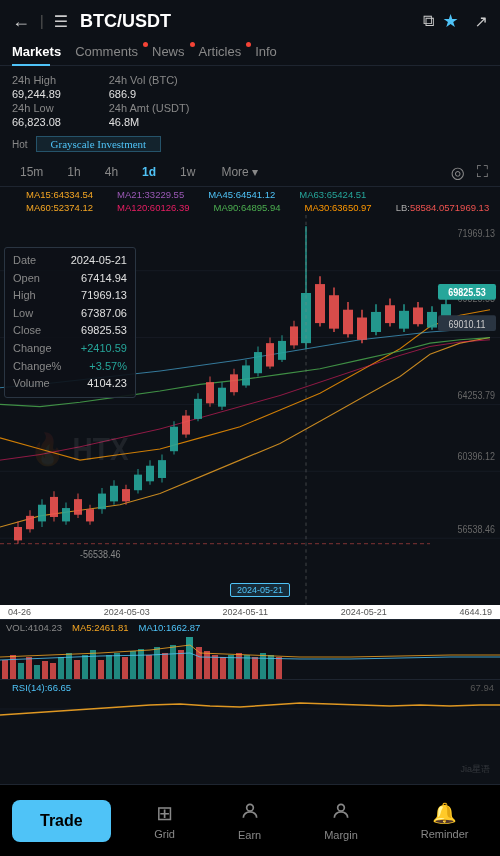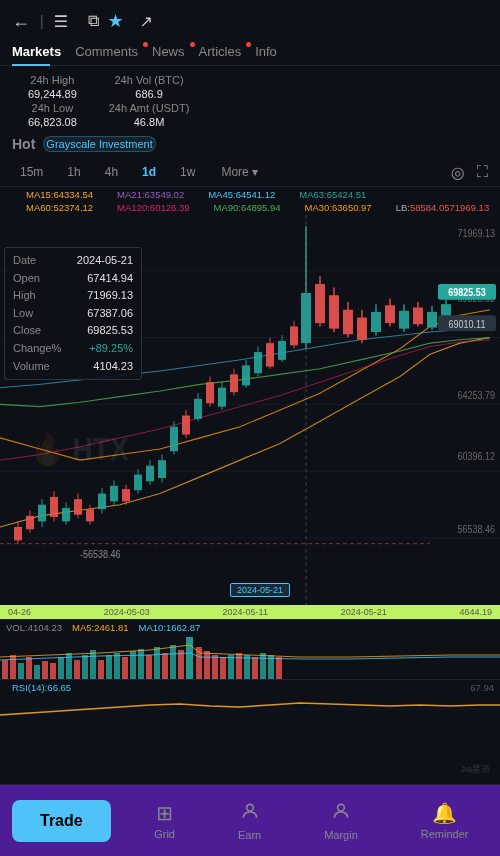--- a/index.html
+++ b/index.html
@@ -81,44 +81,44 @@
       font-size: 11px;
       color: #888;
       margin-top: 2px;
     }
     .price-usd span { color: #26a69a; }
     .price-right {
       display: grid;
       grid-template-columns: 1fr 1fr;
       gap: 2px 16px;
       font-size: 11px;
-      text-align: center;
+      text-align: left;
     }
     .price-stat-label { color: #888; }
     .price-stat-val { color: #e0e0e0; }
 
     
     .hot-tags {
       display: flex;
       padding: 4px 12px 6px;
       gap: 8px;
       align-items: center;
     }
     .hot-label {
-      font-size: 14px;
+      font-size: 10px;
       color: #888;
-      font-weight: bold;
     }
     .tag {
       font-size: 11px;
       color: #4fc3f7;
       background: rgba(79,195,247,0.1);
       border: 1px solid rgba(79,195,247,0.3);
-      border-radius: 8px;
-      padding: 1px 2px;
+      border-radius: 0;
+      padding: 1px 14px;
+      font-family: Liberation Serif, serif;
     }
 
     
     .timeframes {
       display: flex;
       padding: 4px 12px;
       gap: 8px;
       align-items: center;
       border-bottom: 1px solid #1e2530;
     }
@@ -240,21 +240,21 @@
     }
     .rsi-svg { width: 100%; height: 28px; }
 
     
     .bottom-nav {
       position: absolute;
       bottom: 0;
       left: 0;
       right: 0;
       height: 72px;
-      background: #4c1d95;
+      background: #000000;
       border-top: 1px solid #1e2530;
       display: flex;
       align-items: center;
     }
     .trade-btn {
       background: #4fc3f7;
       color: #000;
       font-weight: 700;
       font-size: 16px;
       border: none;
@@ -288,32 +288,33 @@
       color: rgba(255,255,255,0.15);
     }
 
     
     .x-axis {
       display: flex;
       justify-content: space-between;
       padding: 0 8px;
       font-size: 9px;
       color: #555;
-      background: #bef264;
+      background: #ffffff;
       height: 14px;
       align-items: center;
     }
   </style>
 </head>
 <body>
 
 <div class="top-bar">
   <span class="back-icon">←</span>
   <span style="color:#555;font-size:14px;margin:0 2px">|</span>
   <span class="menu-icon">☰</span>
+  <span class="pair-title">BTC/USDT</span>
   <span class="icon-btn">⧉</span>
   <span class="star-icon">★</span>
   <span class="icon-btn">↗</span>
 </div>
 
 <div class="nav-tabs">
   <div class="nav-tab active">
     <span>Markets</span>
   </div>
   <div class="nav-tab" style="position:relative">
@@ -359,21 +360,21 @@
   <span class="tf">1w</span>
   <span class="tf-more">More ▾</span>
   <div class="tf-icons">
     <span class="tf-icon">◎</span>
     <span class="tf-icon">⛶</span>
   </div>
 </div>
 
 <div class="ma-bar">
   <span class="ma-val" style="color:#f5a623">MA15:<span style="color:#f5a623">64334.54</span></span>
-  <span class="ma-val" style="color:#9b59b6">MA21:<span style="color:#9b59b6">63549.02</span></span>
+  <span class="ma-val" style="color:#9b59b6">MA21:<span style="color:#9b59b6">33229.55</span></span>
   <span class="ma-val" style="color:#4fc3f7">MA45:<span style="color:#4fc3f7">64541.12</span></span>
   <span class="ma-val" style="color:#26a69a">MA63:<span style="color:#26a69a">65424.51</span></span>
 </div>
 <div class="ma-bar" style="margin-top:-2px">
   <span class="ma-val" style="color:#f5a623">MA60:<span>52374.12</span></span>
   <span class="ma-val" style="color:#e91e63">MA120:<span>60126.39</span></span>
   <span class="ma-val" style="color:#4caf50">MA90:<span>64895.94</span></span>
   <span class="ma-val" style="color:#ff9800">MA30:<span>63650.97</span></span>
   <span class="ma-val" style="color:#aaa">LB:<span style="color:#ef5350">58584.05</span><span style="color:#ef5350">71969.13</span></span>
 </div>
@@ -545,22 +546,26 @@
     </div>
     <div class="row">
       <span class="lbl">Low</span>
       <span class="val">67387.06</span>
     </div>
     <div class="row">
       <span class="lbl">Close</span>
       <span class="val">69825.53</span>
     </div>
     <div class="row">
+      <span class="lbl">Change</span>
+      <span class="val green">+2410.59</span>
+    </div>
+    <div class="row">
       <span class="lbl">Change%</span>
-      <span class="val green">+89.25%</span>
+      <span class="val green">+3.57%</span>
     </div>
     <div class="row">
       <span class="lbl">Volume</span>
       <span class="val">4104.23</span>
     </div>
   </div>
 
   
   <div class="chart-date-label" style="left: 230px; bottom: 8px; font-size:9px">2024-05-21</div>
 </div>

